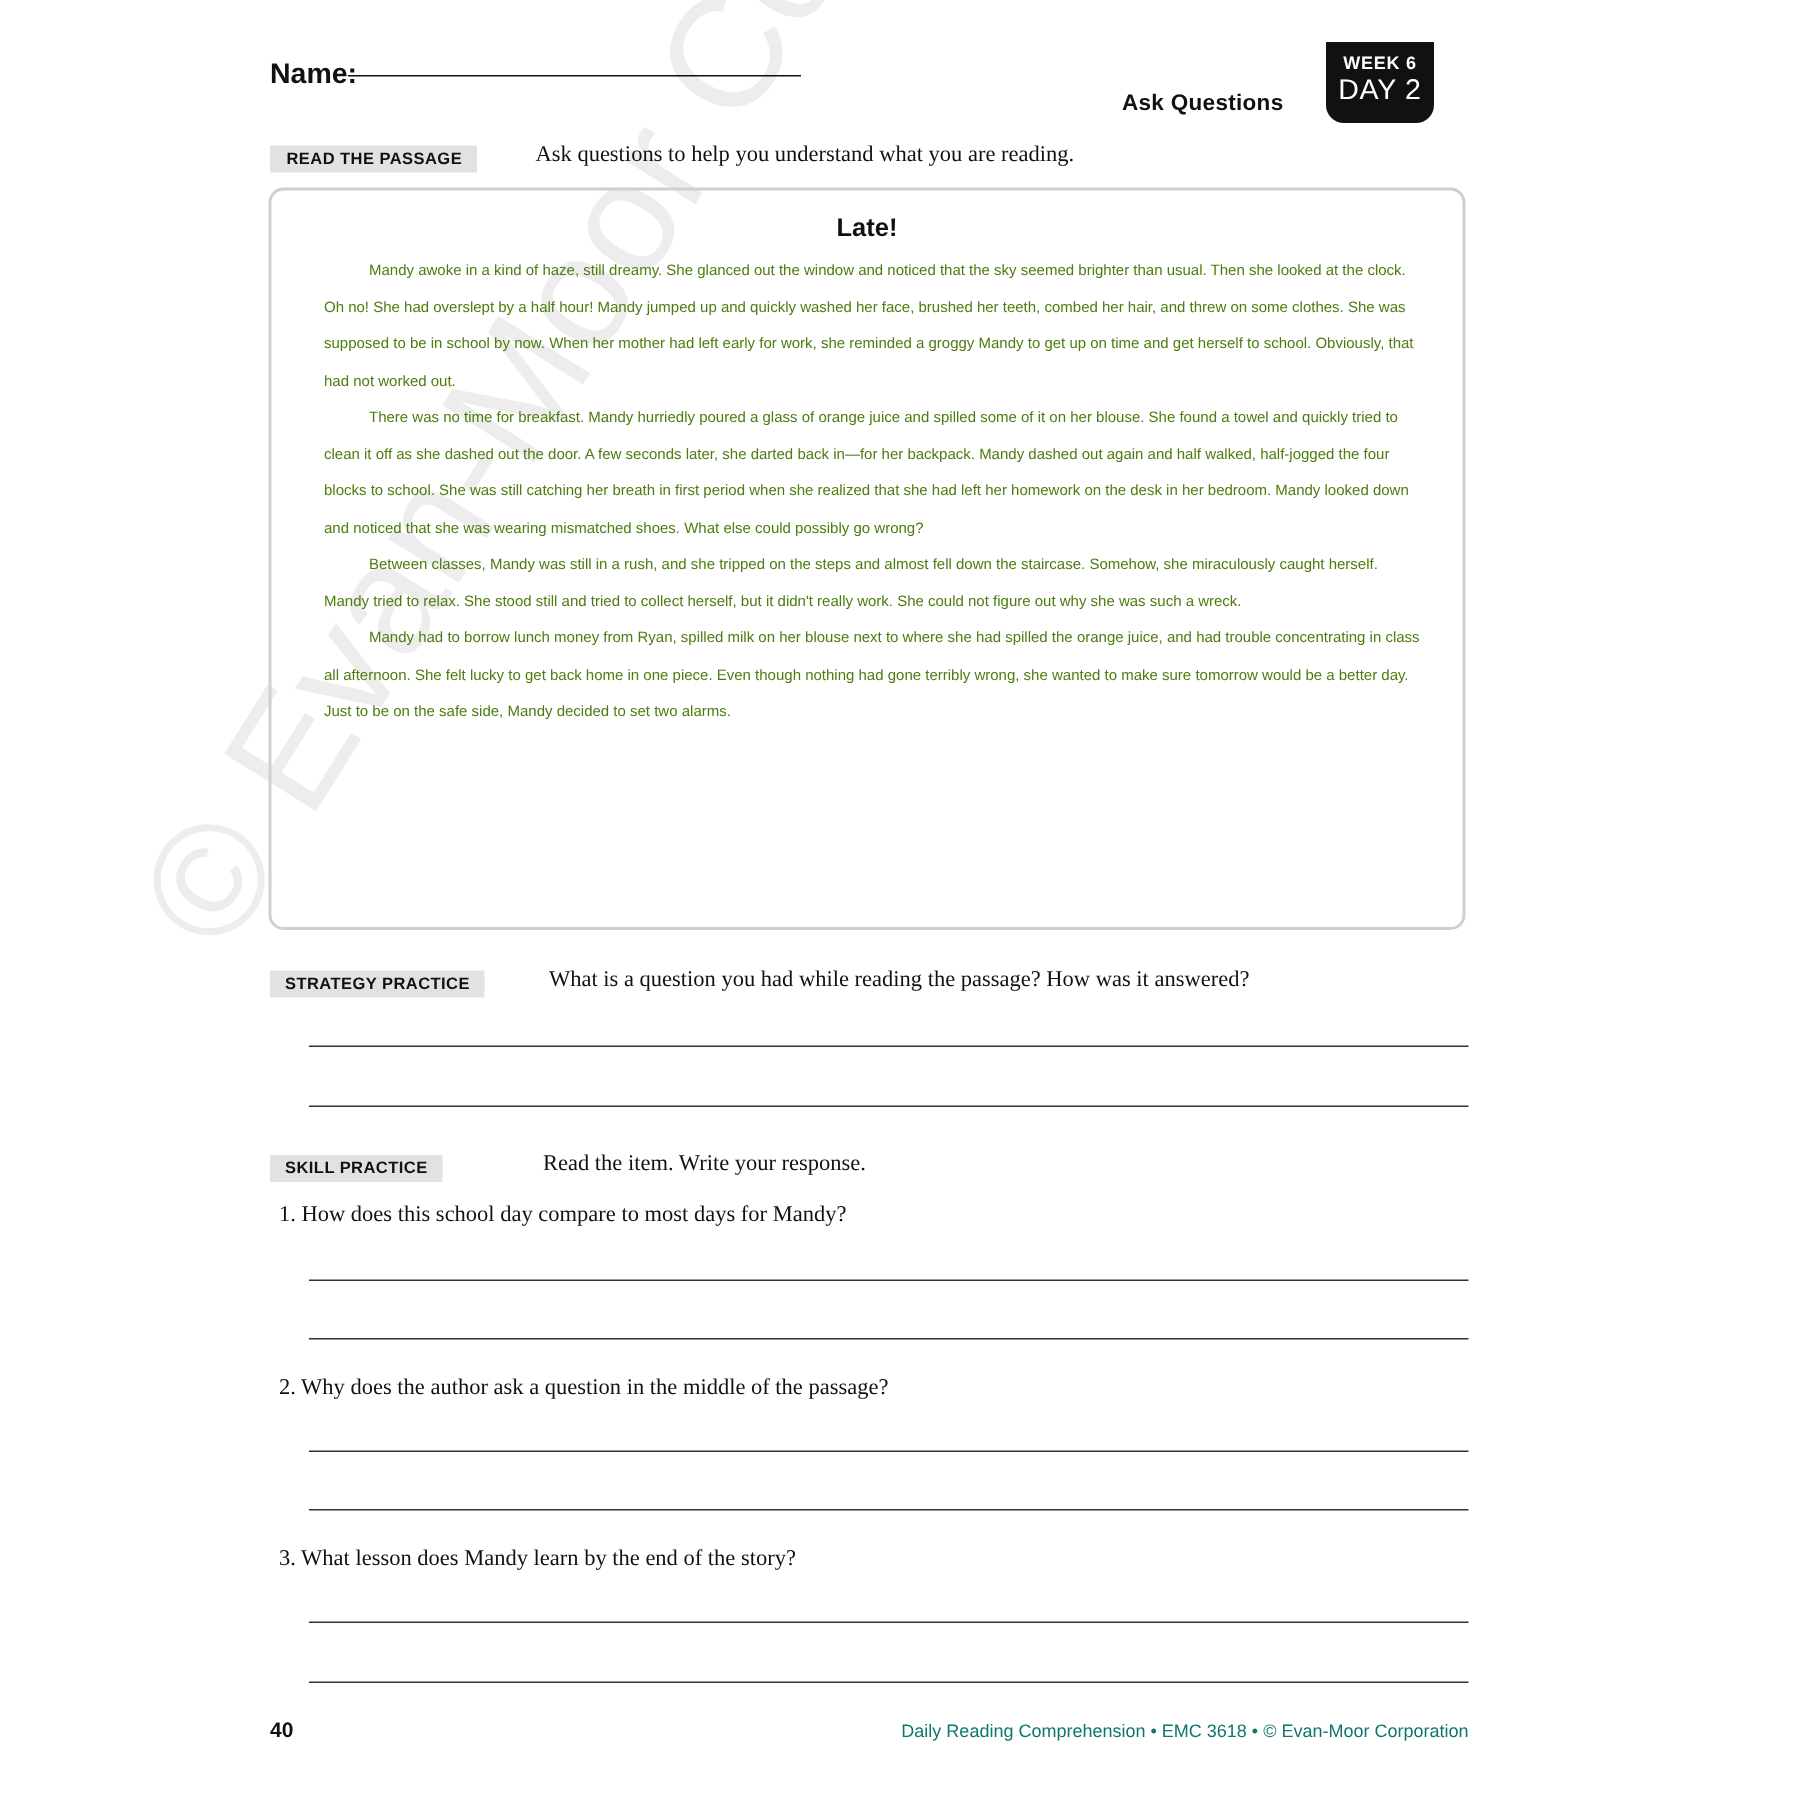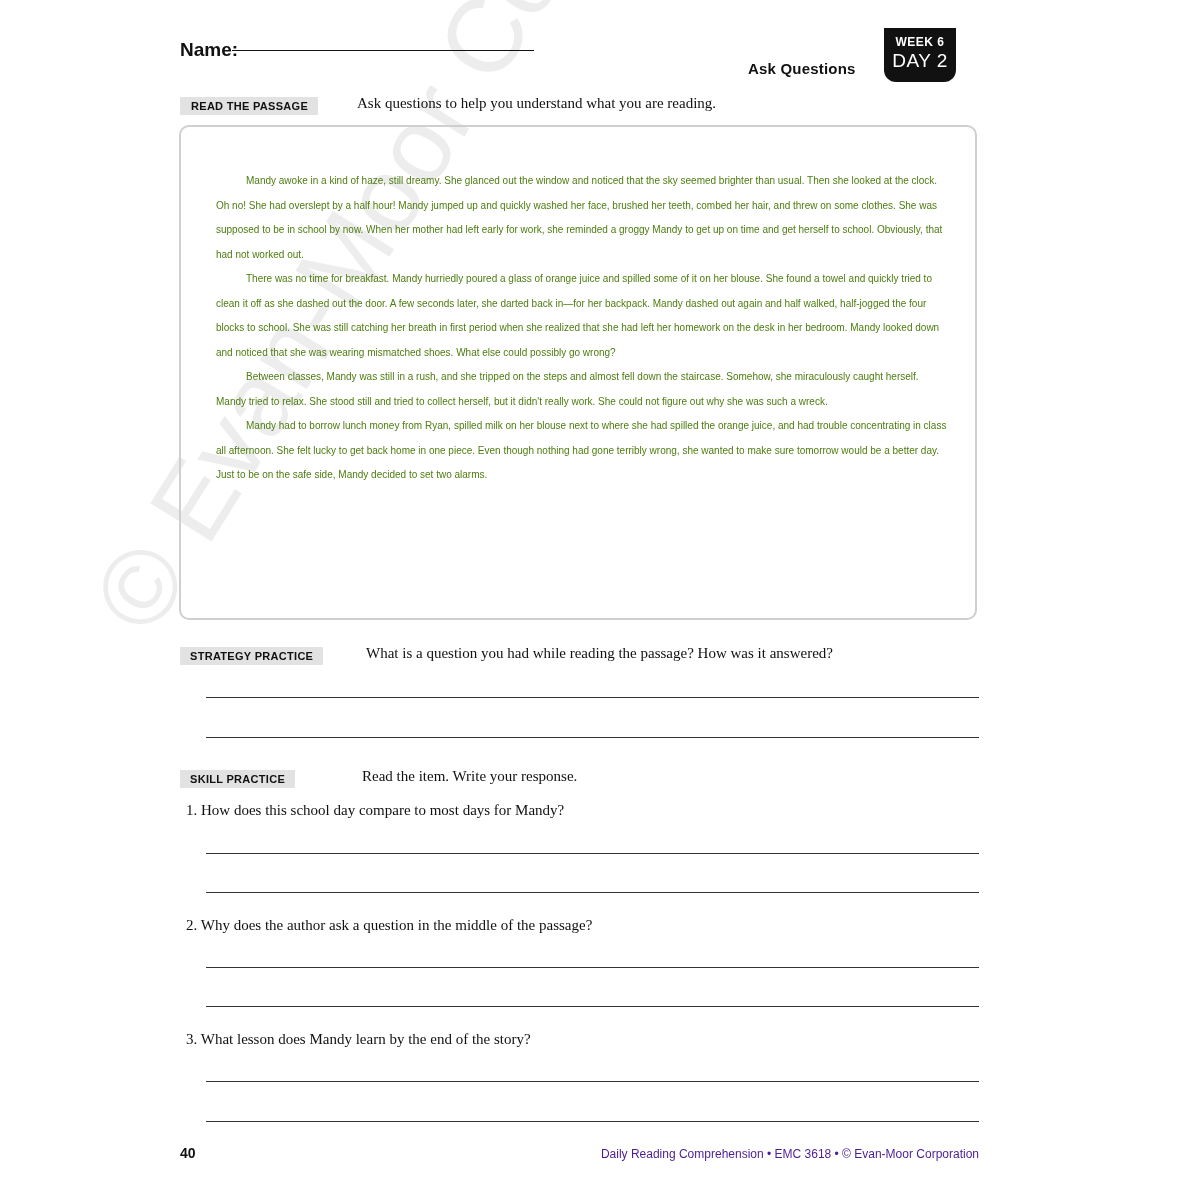--- a/index.html
+++ b/index.html
@@ -13,40 +13,41 @@
   .badge .dy{font-size:19px;font-weight:normal;margin-top:1px;letter-spacing:.5px;}
   .tag{background:#e2e2e2;font-size:11px;font-weight:bold;padding:3px 10px;letter-spacing:.3px;}
   .instr{font-family:"Liberation Serif",serif;font-size:15px;}
   .passage{left:179px;top:125px;width:798px;height:495px;border:2px solid #cfcfcf;border-radius:10px;box-sizing:border-box;}
   .ptitle{position:absolute;left:0;right:0;top:15px;text-align:center;font-size:17px;font-weight:bold;}
   .ptext{position:absolute;left:35px;top:42px;width:735px;font-size:10px;line-height:24.5px;color:#4d7c0f;}
   .ptext p{margin:0;text-indent:30px;}
   .wline{left:206px;width:773px;height:0;border-bottom:1.5px solid #333;}
   .q{font-family:"Liberation Serif",serif;font-size:15px;}
   .footer-page{left:180px;top:1145px;font-size:14px;font-weight:bold;}
-  .footer-credit{right:221px;top:1147px;font-size:12px;color:#4c1d95;}
+  .footer-credit{right:221px;top:1147px;font-size:12px;color:#0f766e;}
   .wm{left:120px;top:560px;font-size:105px;color:rgba(0,0,0,0.07);transform:rotate(-58deg);transform-origin:left center;white-space:nowrap;font-family:"Liberation Sans",sans-serif;}
 </style>
 </head>
 <body>
 
 <div class="abs wm">© Evan-Moor Corporation.</div>
 
 <div class="abs name-label">Name:</div>
 <div class="abs name-line"></div>
 <div class="abs skill-title">Ask Questions</div>
 <div class="abs badge">
   <div class="wk">WEEK 6</div>
   <div class="dy">DAY 2</div>
 </div>
 
 <div class="abs tag" style="left:180px;top:97px;padding-left:11px;">READ THE PASSAGE</div>
 <div class="abs instr" style="left:357px;top:95px;">Ask questions to help you understand what you are reading.</div>
 
 <div class="abs passage">
+  <div class="ptitle">Late!</div>
   <div class="ptext">
     <p>Mandy awoke in a kind of haze, still dreamy. She glanced out the window and noticed that the sky seemed brighter than usual. Then she looked at the clock. Oh no! She had overslept by a half hour! Mandy jumped up and quickly washed her face, brushed her teeth, combed her hair, and threw on some clothes. She was supposed to be in school by now. When her mother had left early for work, she reminded a groggy Mandy to get up on time and get herself to school. Obviously, that had not worked out.</p>
     <p>There was no time for breakfast. Mandy hurriedly poured a glass of orange juice and spilled some of it on her blouse. She found a towel and quickly tried to clean it off as she dashed out the door. A few seconds later, she darted back in—for her backpack. Mandy dashed out again and half walked, half-jogged the four blocks to school. She was still catching her breath in first period when she realized that she had left her homework on the desk in her bedroom. Mandy looked down and noticed that she was wearing mismatched shoes. What else could possibly go wrong?</p>
     <p>Between classes, Mandy was still in a rush, and she tripped on the steps and almost fell down the staircase. Somehow, she miraculously caught herself. Mandy tried to relax. She stood still and tried to collect herself, but it didn't really work. She could not figure out why she was such a wreck.</p>
     <p>Mandy had to borrow lunch money from Ryan, spilled milk on her blouse next to where she had spilled the orange juice, and had trouble concentrating in class all afternoon. She felt lucky to get back home in one piece. Even though nothing had gone terribly wrong, she wanted to make sure tomorrow would be a better day. Just to be on the safe side, Mandy decided to set two alarms.</p>
   </div>
 </div>
 
 <div class="abs tag" style="left:180px;top:647px;">STRATEGY PRACTICE</div>
 <div class="abs instr" style="left:366px;top:645px;">What is a question you had while reading the passage? How was it answered?</div>

